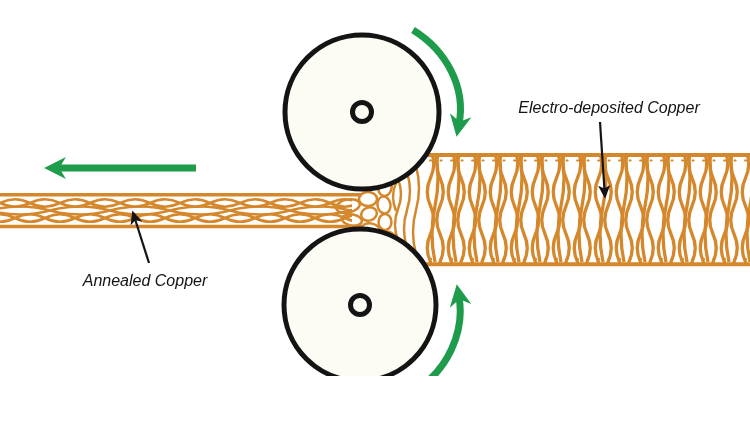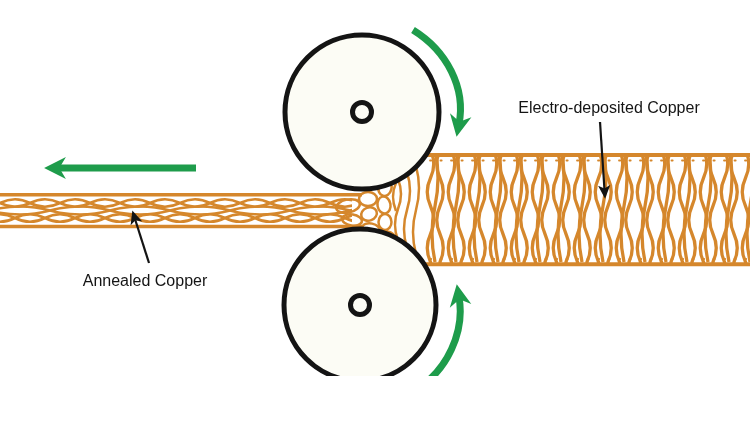--- a/index.html
+++ b/index.html
@@ -9,20 +9,21 @@
     --roller_fill:#FCFCF5;
     --background:#FFFFFF;
   }
   html,body{margin:0;padding:0;background:var(--background);}
   .stage{
     position:relative;
     width:750px;height:376px;
     background:var(--background);
     overflow:hidden;
     font-family:"Liberation Sans", sans-serif;
+    font-style:italic;
   }
   svg{display:block;}
   .copper-stroke{stroke:var(--copper);fill:none;}
   .copper-border{stroke:var(--copper);fill:none;}
   .roller{fill:var(--roller_fill);stroke:var(--ink);stroke-width:5;}
   .hub{fill:var(--roller_fill);stroke:var(--ink);stroke-width:5;}
   .green-arrow{stroke:var(--green);fill:none;stroke-width:7;stroke-linecap:butt;}
   .black-arrow{stroke:var(--ink);fill:none;stroke-width:2.2;}
   .diagram-label{
     fill:var(--ink);

